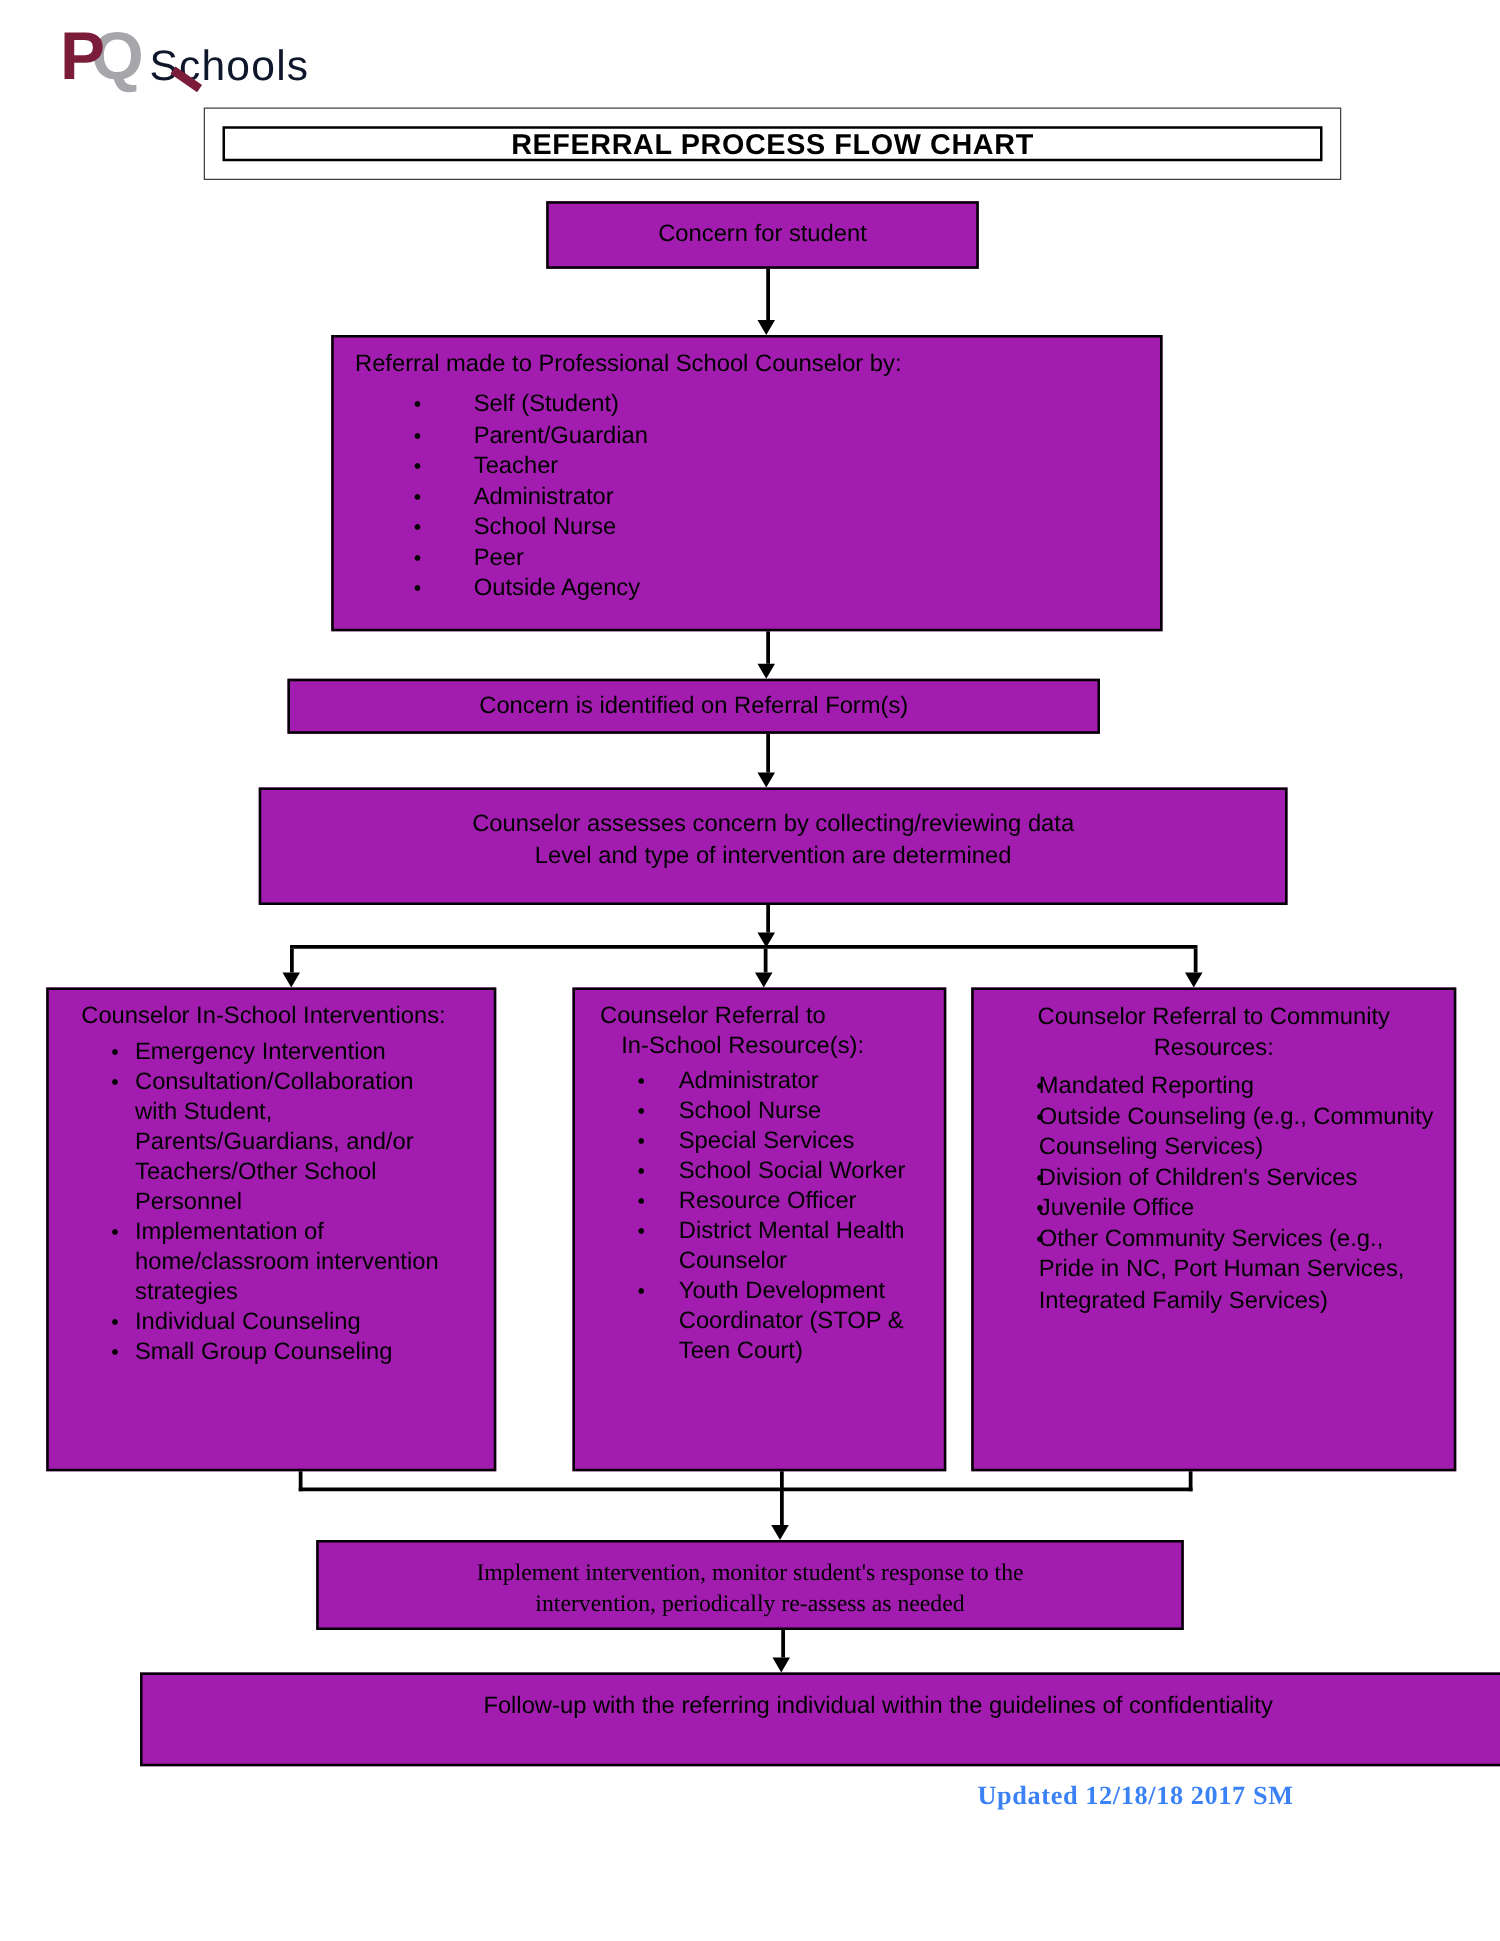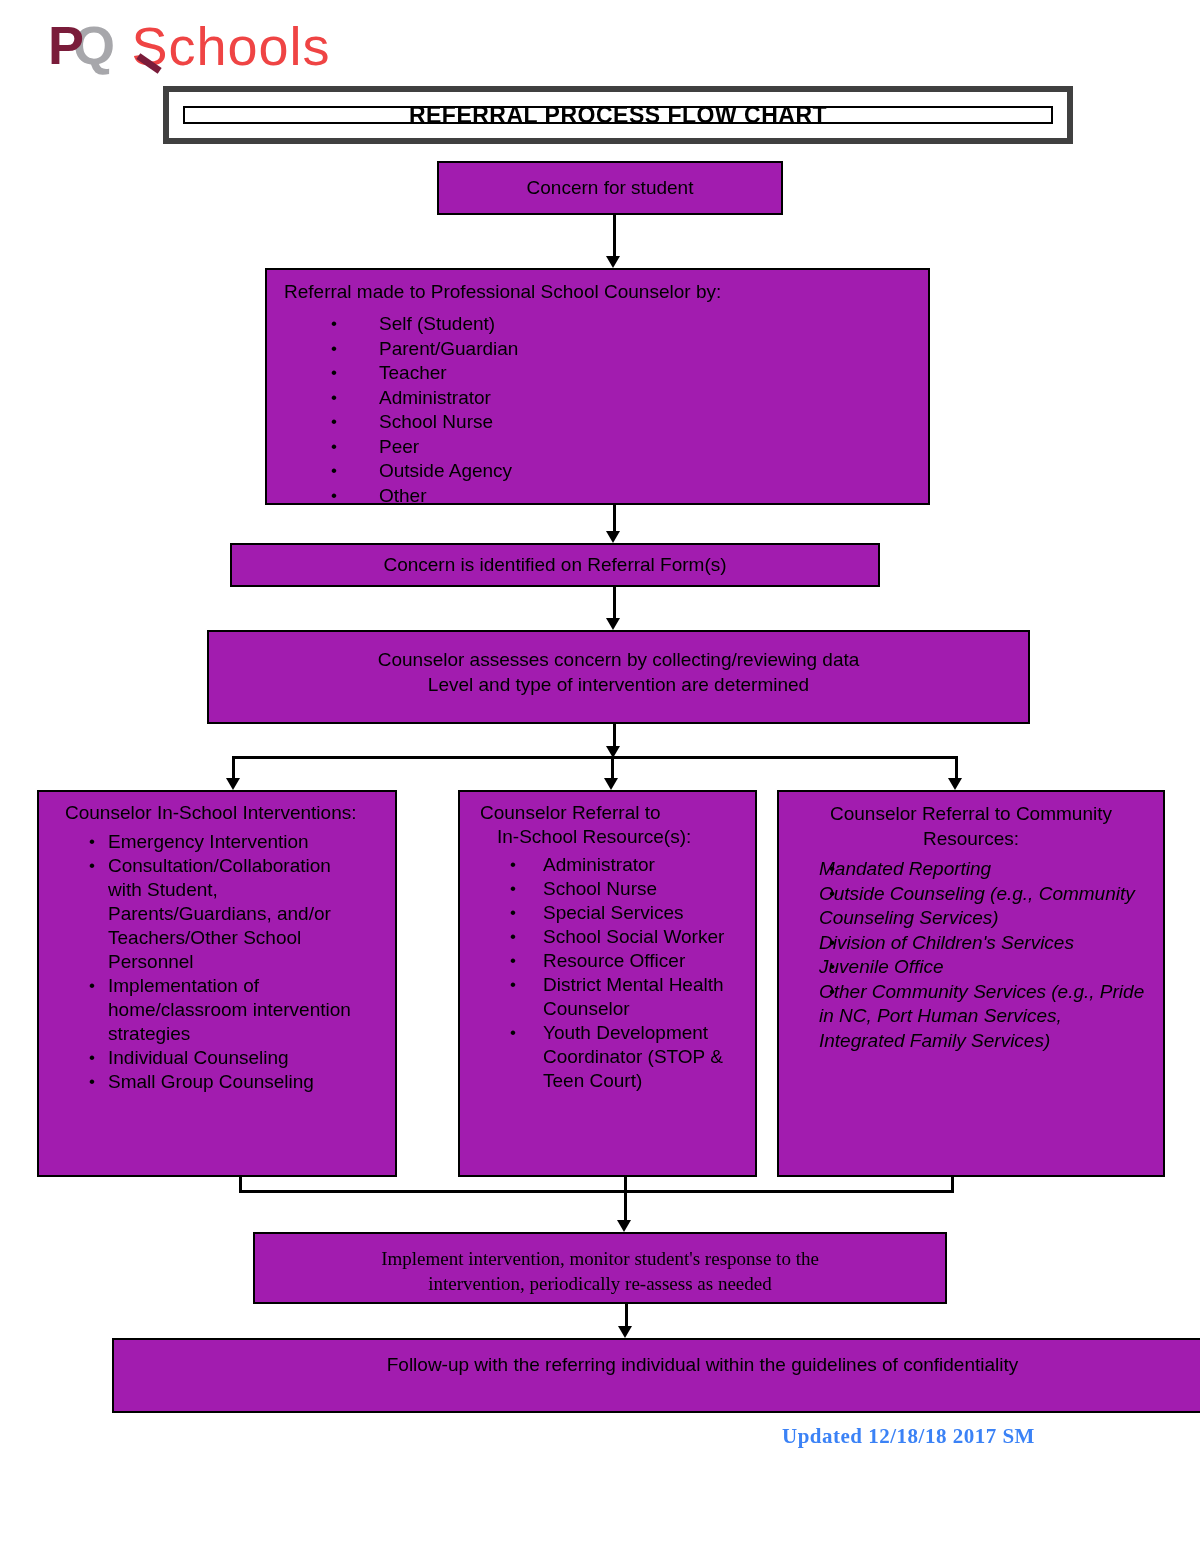--- a/index.html
+++ b/index.html
@@ -22,29 +22,29 @@
   }
   .logo-q {
     font-size: 54px; font-weight: 700; color: #a7a7ab;
     margin-left: -9px; position: relative; z-index: 1;
   }
   .logo-q-tail {
     position: absolute; left: 88px; top: 46px; width: 26px; height: 7px;
     background: #7a1c3a; transform: rotate(35deg); z-index: 3;
   }
   .logo-word {
-    font-size: 54px; font-weight: 400; color: #ef4444;
-    margin-left: 12px; letter-spacing: 1px; position: relative; top: 1px;
+    font-size: 34px; font-weight: 400; color: #0f172a;
+    letter-spacing: 1px; position: relative; top: 1px;
   }
 
   
   .box { position: absolute; border: 2px solid #000; background: #a21caf; }
 
   .title-outer { position: absolute; left: 163px; top: 86px; width: 910px; height: 58px;
-    border: 6px solid #404040; background: #fff; padding: 14px; }
+    border: 1px solid #404040; background: #fff; padding: 14px; }
   .title-inner { width: 100%; height: 100%; border: 2px solid #000;
     display: flex; align-items: center; justify-content: center; }
   .title-text { font-size: 23px; font-weight: 700; letter-spacing: 0.5px; }
 
   .center-text { display: flex; align-items: center; justify-content: center; text-align: center; }
 
   .node-concern { left: 437px; top: 161px; width: 346px; height: 54px; font-size: 19px; }
   .node-identified { left: 230px; top: 543px; width: 650px; height: 44px; font-size: 19px; }
 
   .node-referral { left: 265px; top: 268px; width: 665px; height: 237px; font-size: 19px; }
@@ -74,21 +74,21 @@
   .node-mid .btitle1 { padding: 9px 4px 0 20px; line-height: 24px; }
   .node-mid .btitle2 { padding: 0 4px 0 37px; line-height: 24px; }
   .node-mid .list { margin-top: 4px; }
   .node-mid .li { position: relative; padding-left: 83px; line-height: 24px; }
   .node-mid .li::before { content: "•"; position: absolute; left: 50px; font-size: 17px; }
 
   .node-right { left: 777px; top: 790px; width: 388px; height: 387px; }
   .node-right .btitle1 { padding-top: 9px; text-align: center; line-height: 25px; }
   .node-right .btitle2 { text-align: center; line-height: 25px; }
   .node-right .list { margin-top: 6px; }
-  .node-right .li { position: relative; padding-left: 40px; padding-right: 12px; line-height: 24.5px; font-style: italic; }
+  .node-right .li { position: relative; padding-left: 52px; padding-right: 12px; line-height: 24.5px; }
   .node-right .li::before { content: "•"; position: absolute; left: 50px; font-size: 17px; }
 
   
   .vline { position: absolute; width: 3px; background: #000; }
   .hline { position: absolute; height: 3px; background: #000; }
   .ah-down { position: absolute; width: 0; height: 0;
     border-left: 7px solid transparent; border-right: 7px solid transparent;
     border-top: 12px solid #000; }
 
   
@@ -123,21 +123,20 @@
   <div class="box node-referral">
     <div class="heading">Referral made to Professional School Counselor by:</div>
     <div class="list">
         <div class="li">Self (Student)</div>
         <div class="li">Parent/Guardian</div>
         <div class="li">Teacher</div>
         <div class="li">Administrator</div>
         <div class="li">School Nurse</div>
         <div class="li">Peer</div>
         <div class="li">Outside Agency</div>
-        <div class="li">Other</div>
       </div>
   </div>
 
   <div class="vline" style="left:613px; top:505px; height:26px"></div>
   <div class="ah-down" style="left:606px; top:531px"></div>
 
   <div class="box center-text node-identified">
     <span>Concern is identified on Referral Form(s)</span>
   </div>
 

